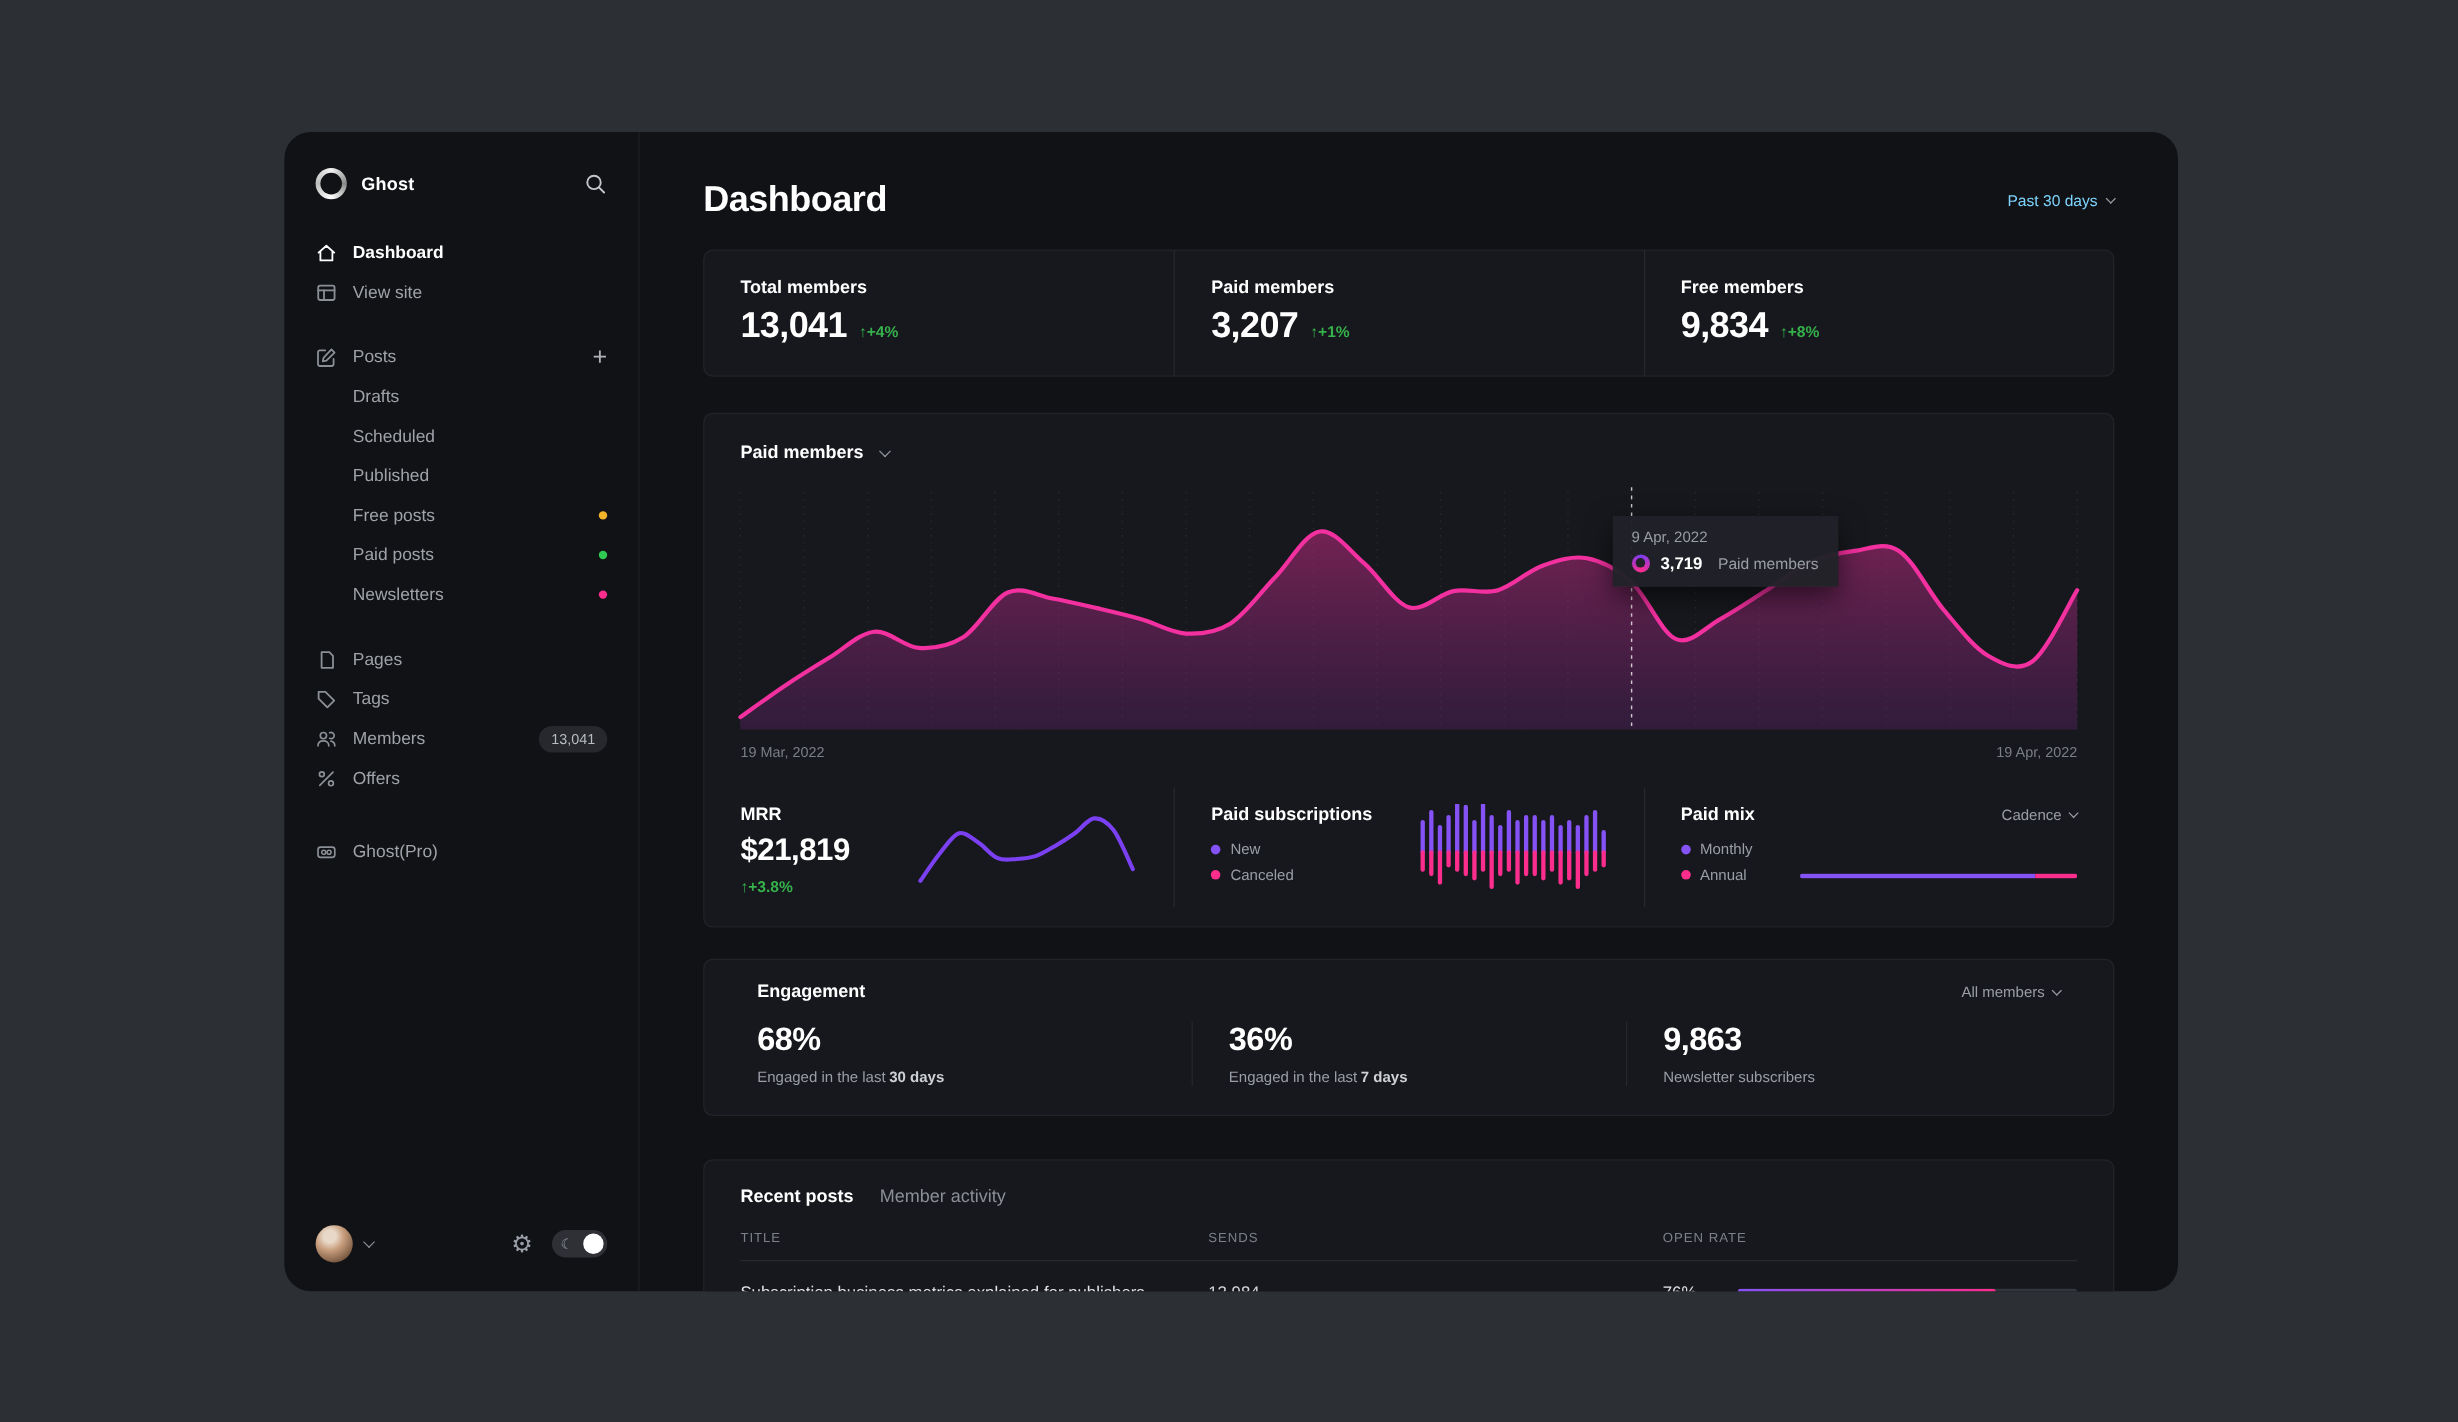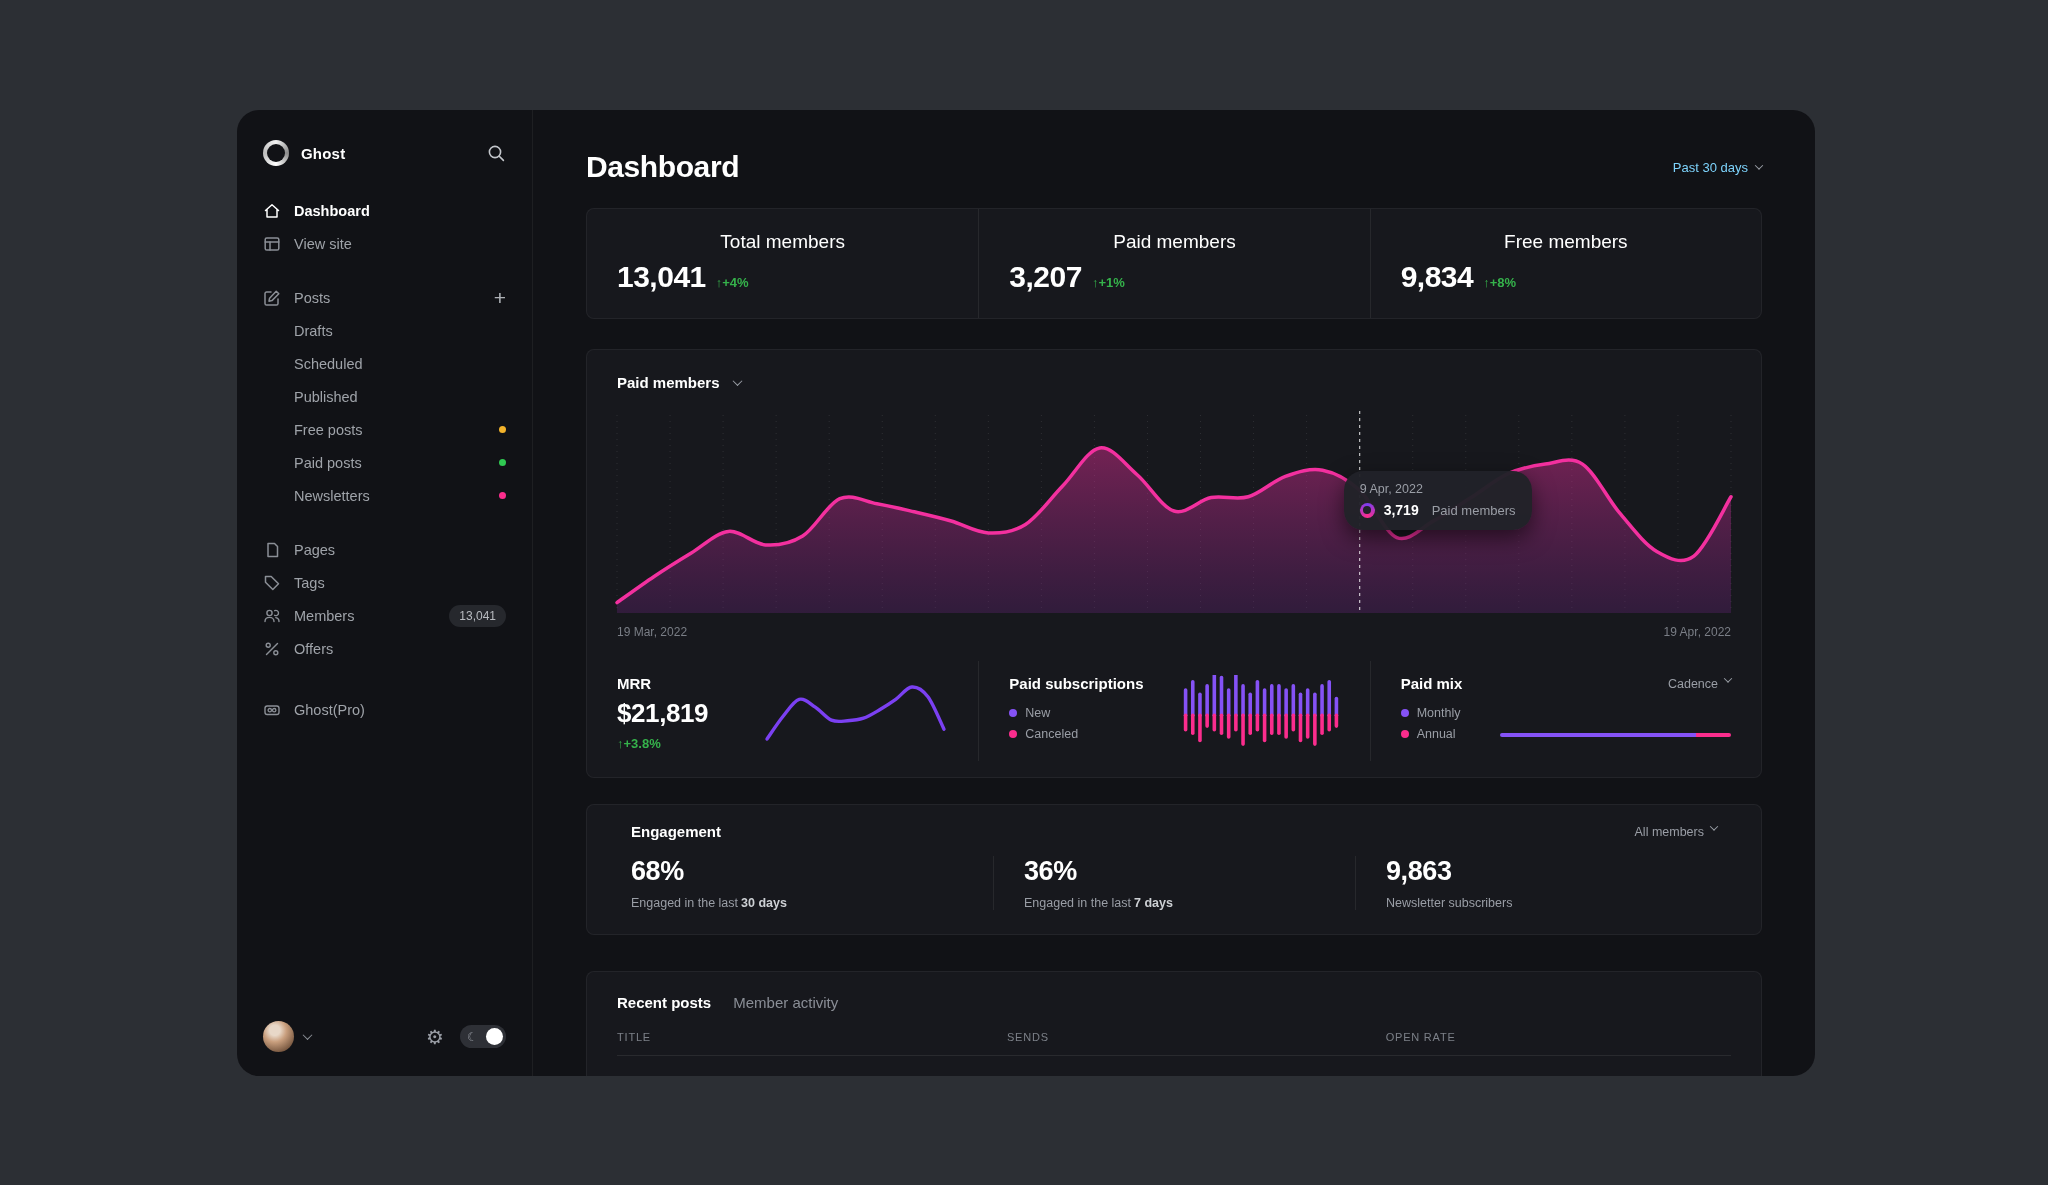--- a/index.html
+++ b/index.html
@@ -55,33 +55,33 @@
   .main { flex:1; padding:0 53px; position:relative; }
   .page-header { margin-top:40px; display:flex; align-items:center; }
   .page-title { font-size:30px; font-weight:700; letter-spacing:-0.4px; flex:1; }
   .range-sel { color:#7dd3fc; font-size:13px; display:flex; align-items:center; gap:8px; cursor:pointer; }
   .range-sel .chev, .dd .chev { color:#9a9ea6; width:6px; height:6px; }
   .card { background:#17181d; border:1px solid rgba(255,255,255,0.055); border-radius:8px; }
   
   .stats { margin-top:24px; display:grid; grid-template-columns:1fr 1fr 1fr; }
   .stat-cell { padding:22px 30px 24px; }
   .stat-cell + .stat-cell { border-left:1px solid rgba(255,255,255,0.07); }
-  .stat-label { font-size:19px; font-weight:400;text-align:center; }
+  .stat-label { font-size:15px; font-weight:700; }
   .stat-line { margin-top:7px; display:flex; align-items:baseline; gap:10px; }
   .stat-value { font-size:30px; font-weight:700; letter-spacing:-0.5px; }
   .delta { color:#35b24b; font-size:13px; font-weight:700; }
   
   .chart-card { margin-top:30px; padding:24px 0 16px; }
   .chart-head { padding:0 30px; display:flex; align-items:center; gap:14px; }
   .card-title { font-size:15px; font-weight:700; }
   .plot { margin:20px 30px 0; height:202px; position:relative; }
   .plot svg { position:absolute; inset:0; width:100%; height:100%; overflow:visible; }
   .tooltip {
-    position:absolute; top:24px; background:rgba(33,34,40,0.97); border-radius:19px;
-    padding:11px 16px 12px; box-shadow:0 8px 22px rgba(0,0,0,0.55); white-space:nowrap; z-index:3;margin-top:36px;
+    position:absolute; top:24px; background:rgba(33,34,40,0.97); border-radius:0;
+    padding:11px 16px 12px; box-shadow:0 8px 22px rgba(0,0,0,0.55); white-space:nowrap; z-index:3;
   }
   .tt-date { color:#9a9ea6; font-size:12.5px; }
   .tt-row { display:flex; align-items:center; margin-top:6px; gap:9px; }
   .tt-ring { width:15px; height:15px; border-radius:50%; background:conic-gradient(#7a3df0,#fb2d8d,#7a3df0); display:flex; align-items:center; justify-content:center; }
   .tt-ring span { width:8px; height:8px; border-radius:50%; background:#212228; display:block; }
   .tt-val { font-size:14px; font-weight:700; }
   .tt-lbl { color:#9a9ea6; font-size:13px; margin-left:4px; }
   .x-labels { margin:12px 30px 0; display:flex; justify-content:space-between; color:#7a7e86; font-size:12px; }
   .sub-row { margin-top:22px; display:grid; grid-template-columns:1fr 1fr 1fr; }
   .sub-cell { padding:14px 30px 10px; min-height:96px; }
@@ -91,21 +91,21 @@
   .mrr-value { font-size:26px; font-weight:700; letter-spacing:-0.4px; margin-top:6px; }
   .mrr-delta { margin-top:7px; }
   .subs-cell { display:flex; }
   .subs-left { flex:1; }
   .legend { margin-top:14px; display:flex; flex-direction:column; gap:7px; }
   .legend-item { display:flex; align-items:center; gap:8px; color:#9a9ea6; font-size:12.5px; }
   .legend-item .dot { width:8px; height:8px; }
   .mix-cell { display:flex; flex-direction:column; }
   .mix-head { display:flex; align-items:center; }
   .mix-head .card-title { flex:1; }
-  .dd { color:#9a9ea6; font-size:12.5px; display:flex; align-items:flex-start; gap:7px; cursor:pointer; }
+  .dd { color:#9a9ea6; font-size:12.5px; display:flex; align-items:center; gap:7px; cursor:pointer; }
   .mix-body { display:flex; align-items:center; flex:1; }
   .mix-body .legend { margin-top:4px; }
   .mix-bar { flex:1; margin-left:40px; height:4px; border-radius:3px; display:flex; overflow:hidden; margin-top:26px; }
   .mix-bar .m1 { background:#8552f6; }
   .mix-bar .m2 { background:#fb2d8d; }
   
   .eng-card { margin-top:26px; padding:18px 44px 24px; }
   .eng-head { display:flex; align-items:center; }
   .eng-head .card-title { flex:1; }
   .eng-grid { margin-top:16px; display:grid; grid-template-columns:1fr 1fr 1fr; }

